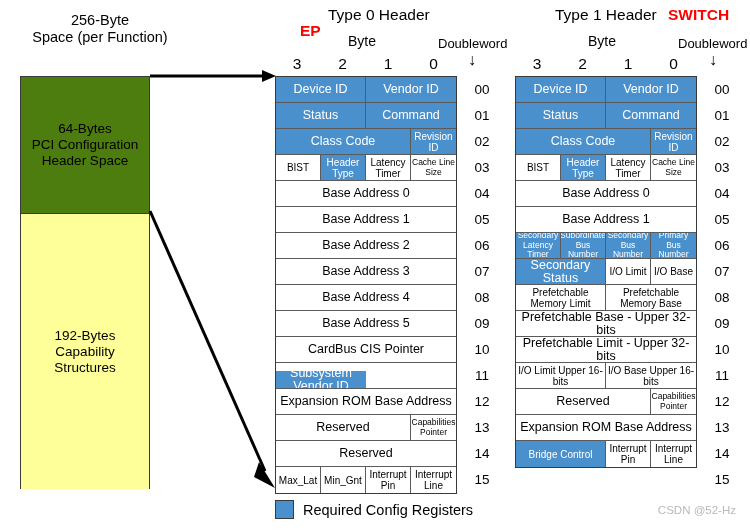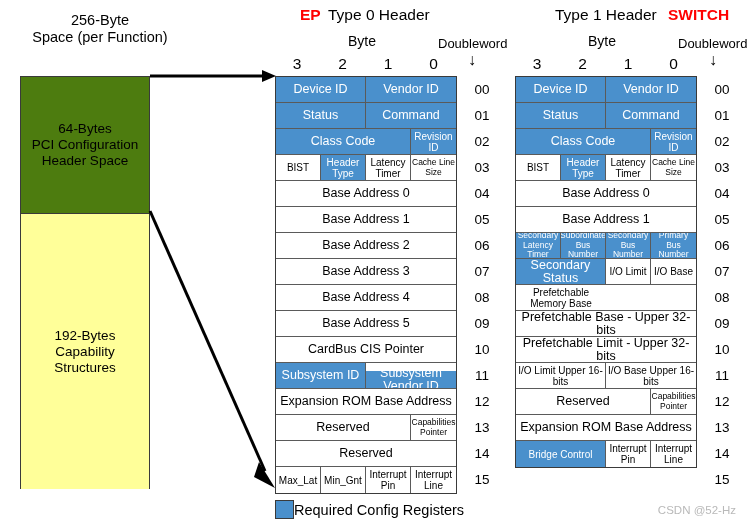--- a/index.html
+++ b/index.html
@@ -51,21 +51,21 @@
   .cell.blue{background:#4a90cc;color:#ffffff;}
   .cell.sm{font-size:10px;line-height:11px;}
   .cell.xs{font-size:8.5px;line-height:9.5px;}
   .dwcol{position:absolute;width:34px;text-align:center;font-size:13.5px;}
 
   
   #arrow-top{left:150px;top:70px;}
   #arrow-diag{left:148px;top:207px;}
 
   
-  #legend{left:275px;top:500px;display:flex;align-items:center;}
+  #legend{left:275px;top:500px;display:flex;align-items:center;gap:9px;}
   #legend-swatch{width:19px;height:19px;background:#4a90cc;border:1px solid #3a3a3a;box-sizing:border-box;}
   #legend-label{font-size:14.5px;}
 
   
   #watermark{right:14px;top:504px;font-size:11.5px;color:#b9b9b9;}
 </style>
 </head>
 <body>
 
 <div class="abs" id="left-caption">
@@ -92,21 +92,21 @@
 
 <svg class="abs" id="arrow-top" width="130" height="16">
   <line x1="0" y1="6" x2="112" y2="6" stroke="#000" stroke-width="3"></line>
   <polygon points="112,0 126,6 112,12" fill="#000"></polygon>
 </svg>
 <svg class="abs" id="arrow-diag" width="132" height="285">
   <line x1="2" y1="4" x2="117" y2="264" stroke="#000" stroke-width="3"></line>
   <polygon points="111,255 127,281 106,270" fill="#000"></polygon>
 </svg>
 
-<div class="abs tag" id="t0-tag" style="left:300px;">EP</div>
+<div class="abs tag" id="t0-tag" style="left:300px;margin-top:16px;">EP</div>
 <div class="abs tbl-title" id="t0-title" style="left:328px;">Type 0 Header</div>
 <div class="abs byte-lbl" id="t0-byte" style="left:348px;">Byte</div>
 <div class="abs dword-lbl" id="t0-dword" style="left:438px;">Doubleword</div>
 <div class="abs dw-arrow" id="t0-dwarrow" style="left:468px;">↓</div>
 <div class="abs" id="t0-colnums">
     <div class="abs colnum" style="left: 287px;">3</div>
     <div class="abs colnum" style="left: 332.5px;">2</div>
     <div class="abs colnum" style="left: 378px;">1</div>
     <div class="abs colnum" style="left: 423.5px;">0</div>
   </div>
@@ -144,21 +144,20 @@
     <div class="row">
       <div class="cell" style="width: 100%;">Base Address 4</div>
     </div>
     <div class="row">
       <div class="cell" style="width: 100%;">Base Address 5</div>
     </div>
     <div class="row">
       <div class="cell" style="width: 100%;">CardBus CIS Pointer</div>
     </div>
     <div class="row">
-      <div class="cell blue" style="width: 50%;">Subsystem ID</div>
       <div class="cell blue" style="width: 50%; margin-top: 8px;">Subsystem Vendor ID</div>
     </div>
     <div class="row">
       <div class="cell" style="width: 100%;">Expansion ROM Base Address</div>
     </div>
     <div class="row">
       <div class="cell" style="width: 75%;">Reserved</div>
       <div class="cell xs" style="width: 25%;">Capabilities Pointer</div>
     </div>
     <div class="row">
@@ -231,20 +230,21 @@
       <div class="cell blue xs" style="width: 25%;">Subordinate Bus Number</div>
       <div class="cell blue xs" style="width: 25%;">Secondary Bus Number</div>
       <div class="cell blue xs" style="width: 25%;">Primary Bus Number</div>
     </div>
     <div class="row">
       <div class="cell blue" style="width: 50%;">Secondary Status</div>
       <div class="cell sm" style="width: 25%;">I/O Limit</div>
       <div class="cell sm" style="width: 25%;">I/O Base</div>
     </div>
     <div class="row">
+      <div class="cell sm" style="width: 50%;">Prefetchable Memory Limit</div>
       <div class="cell sm" style="width: 50%;">Prefetchable Memory Base</div>
     </div>
     <div class="row">
       <div class="cell" style="width: 100%;">Prefetchable Base - Upper 32-bits</div>
     </div>
     <div class="row">
       <div class="cell" style="width: 100%;">Prefetchable Limit - Upper 32-bits</div>
     </div>
     <div class="row">
       <div class="cell sm" style="width: 50%;">I/O Limit Upper 16-bits</div>

